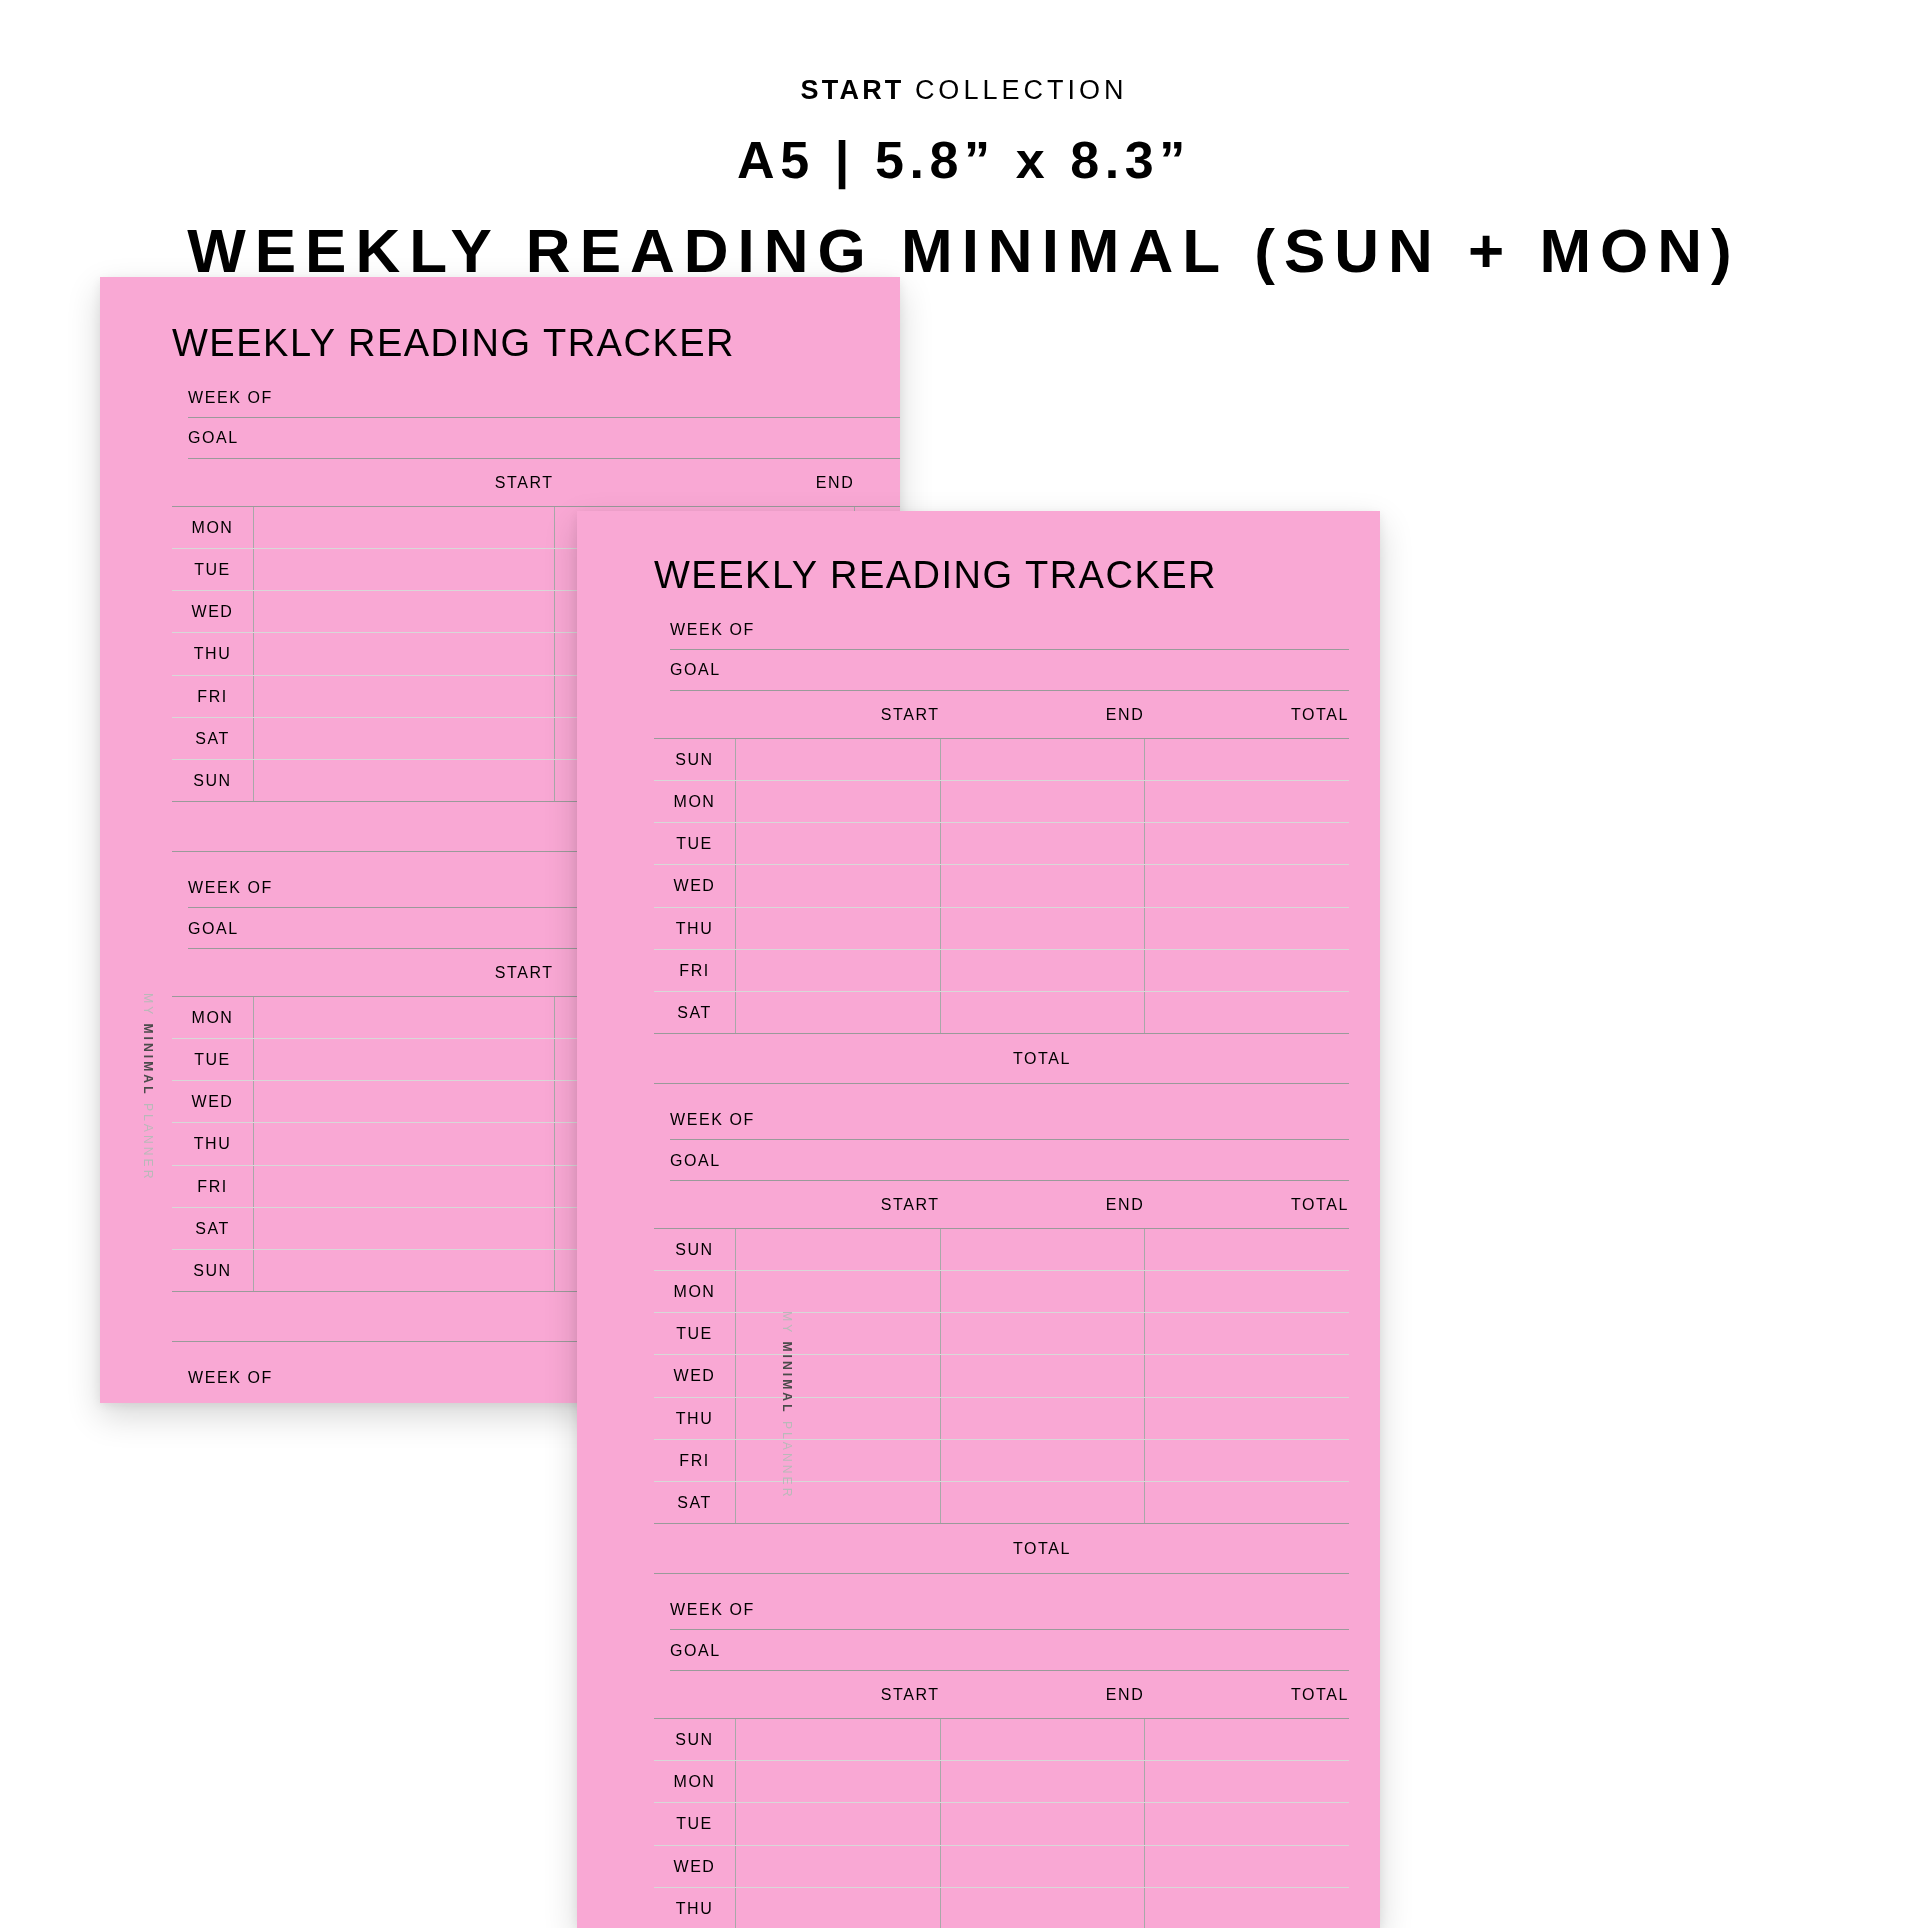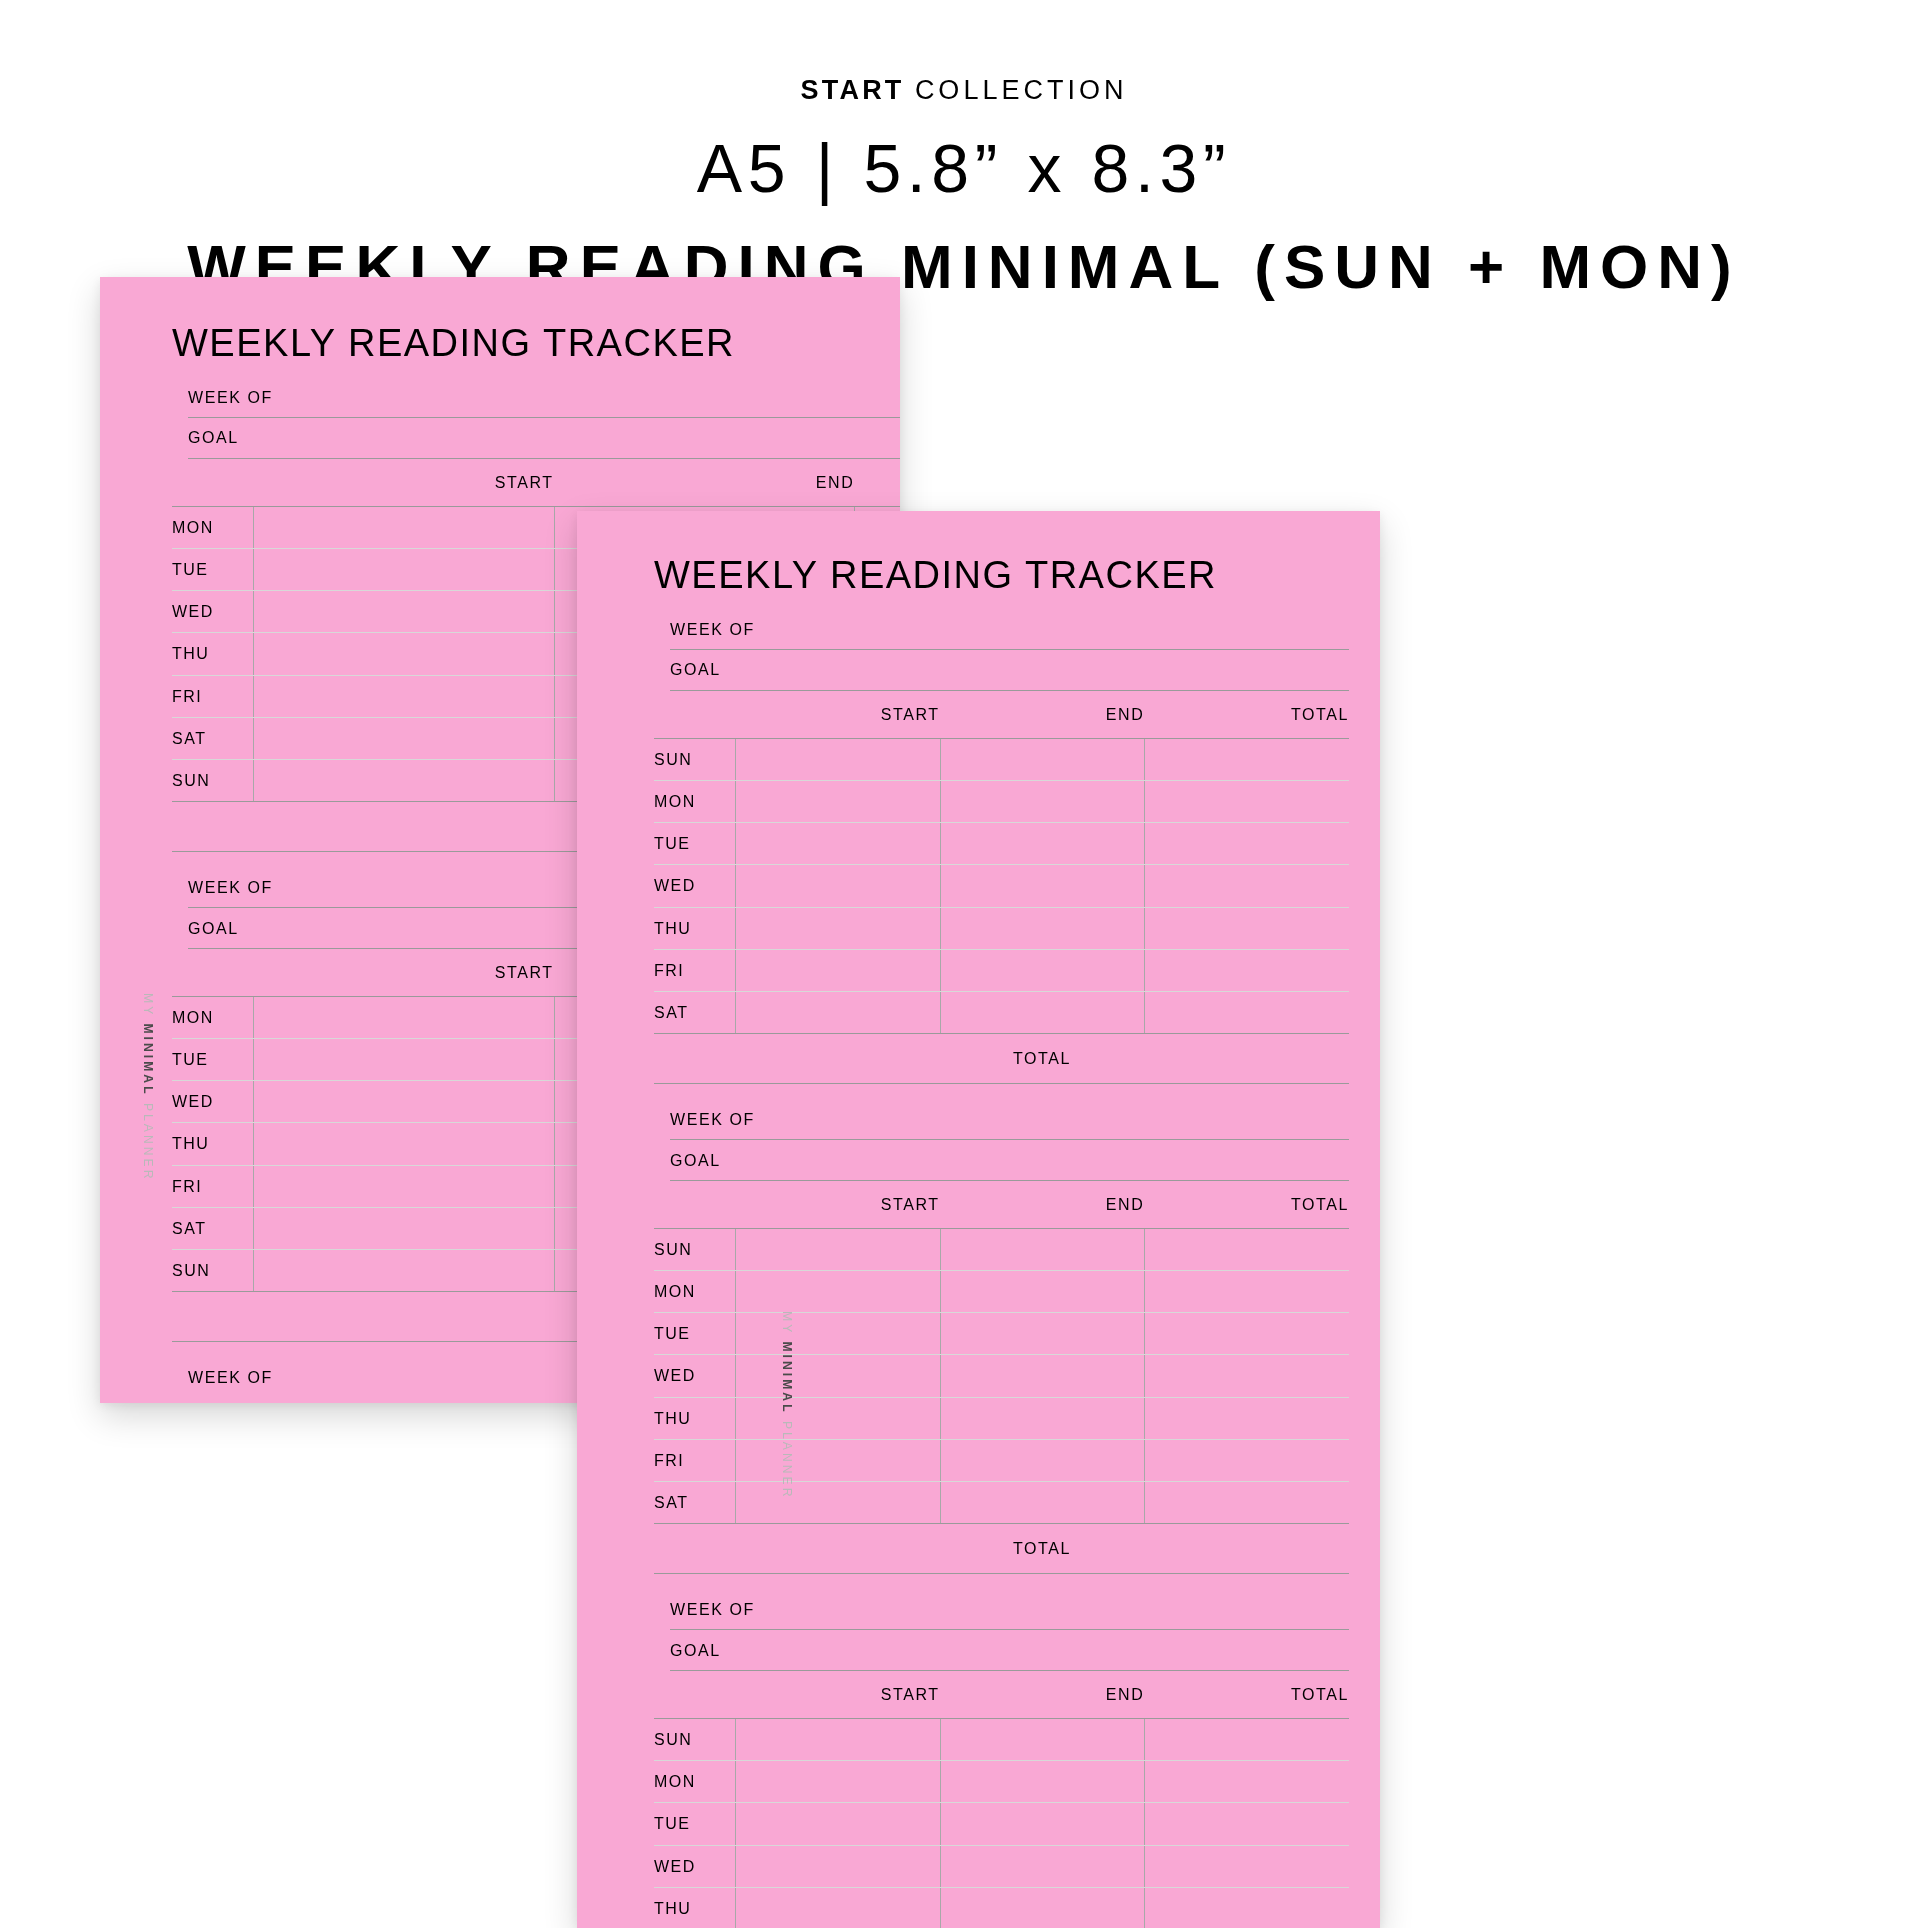--- a/index.html
+++ b/index.html
@@ -35,22 +35,22 @@
   .collection-bold {
     font-weight: 700;
     letter-spacing: 3.2px;
   }
   .collection-italic {
     font-weight: 400;
     letter-spacing: 4px;
   }
   .size-line {
     margin-top: 30px;
-    font-size: 68px;
-    font-weight: 400;
+    font-size: 52px;
+    font-weight: 700;
     letter-spacing: 5.6px;
     line-height: 1;
     white-space: nowrap;
   }
   .main-title {
     margin-top: 34px;
     font-size: 62px;
     font-weight: 700;
     letter-spacing: 9px;
     line-height: 1;
@@ -135,21 +135,21 @@
     border-top: 1.9px solid #9a9a9a;
     border-bottom: 1.9px solid #9a9a9a;
   }
   .trow {
     display: flex;
     border-top: 0.9px solid #d8d8d8;
   }
   .trow:first-child { border-top: 0; }
   .tcell-day {
     flex: 0 0 81px;
-    text-align: left;
+    text-align: center;
     font-size: 16px;
     font-weight: 500;
     letter-spacing: 1.5px;
     line-height: 1;
     padding: 13px 0 12.2px 0;
     box-sizing: border-box;
   }
   .tcell {
     flex: 1 1 0;
     border-left: 0.9px solid #a8a8a8;

